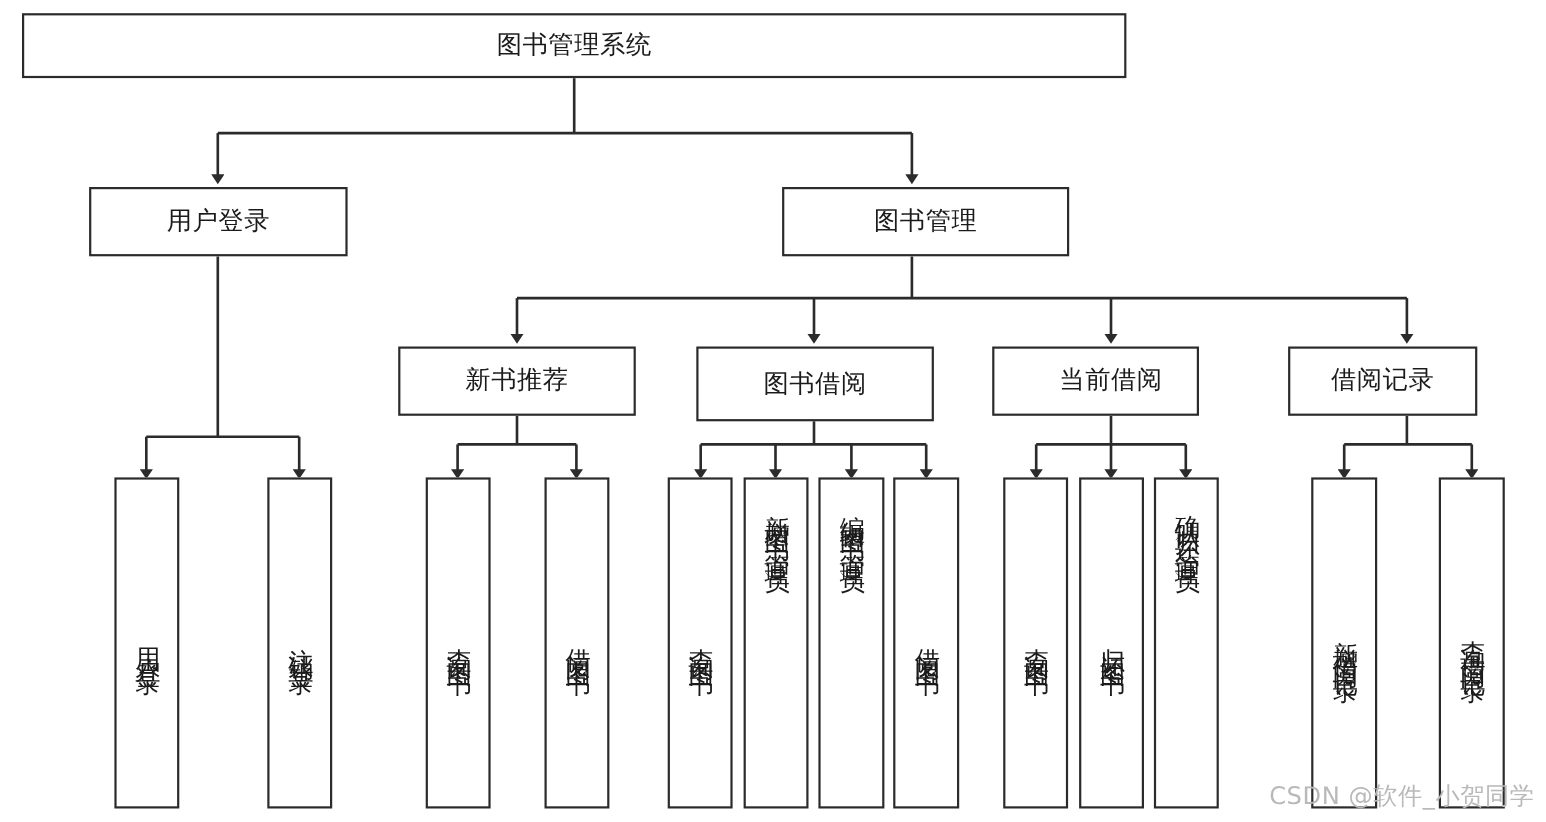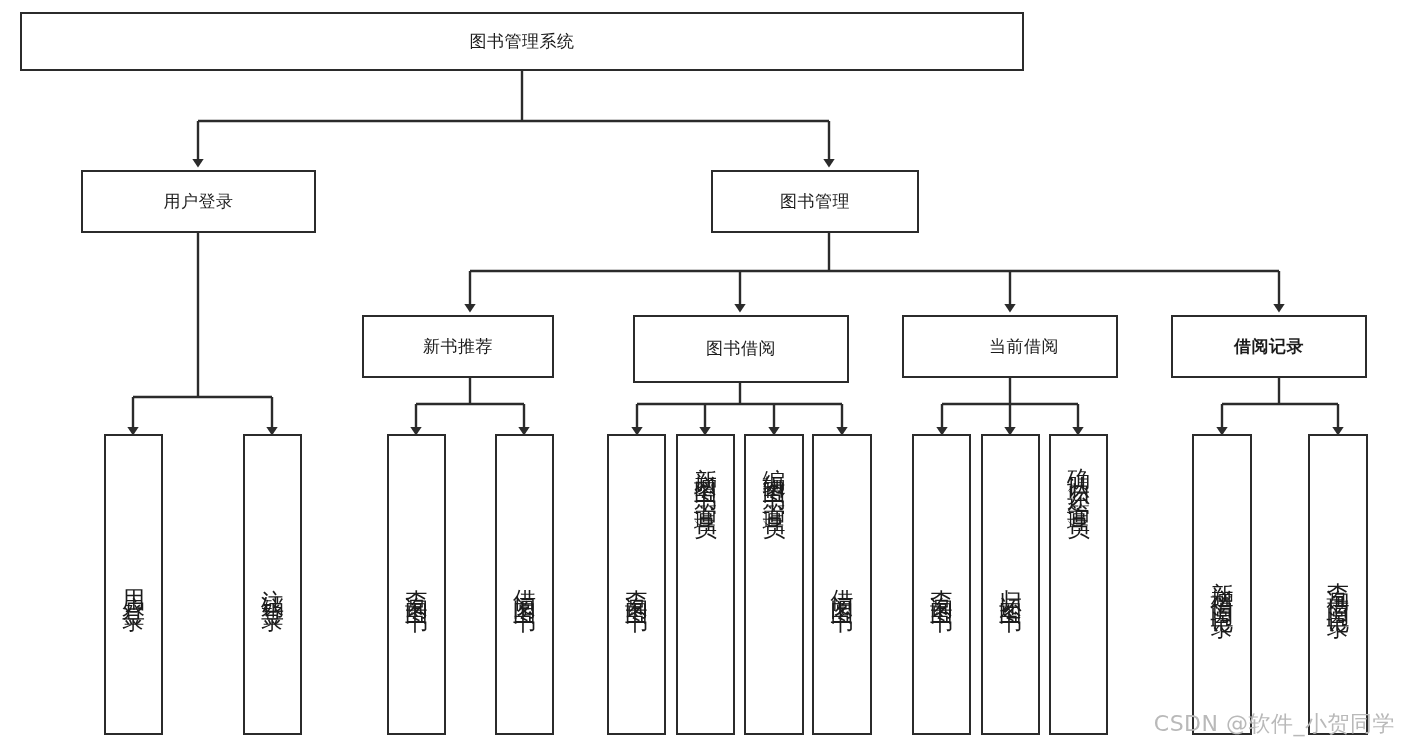--- a/index.html
+++ b/index.html
@@ -36,21 +36,21 @@
     z-index: 3;
   }
   .node-label {
     color: #1b1b1b;
     letter-spacing: 0.5px;
     text-align: center;
     line-height: 1.25;
     white-space: nowrap;
   }
   .node.horizontal .node-label {
-    font-size: 17px;
+    font-size: 23px;
     text-align: center;
   }
   .node.vertical {
     align-items: flex-start;
     justify-content: center;
     padding-top: 14px;
   }
   .node.vertical .node-label {
     writing-mode: vertical-rl;
     text-orientation: upright;
@@ -132,34 +132,34 @@
     </g>
   </svg>
 
   <div class="node horizontal" style="left:20px; top:12px; width:1004px; height:59px;">
     <span class="node-label">图书管理系统</span>
   </div>
 
   <div class="node horizontal" style="left:81px; top:170px; width:235px; height:63px;">
     <span class="node-label">用户登录</span>
   </div>
-  <div class="node horizontal" style="left:711px; top:170px; width:208px; height:63px;">
+  <div class="node horizontal" style="left:711px; top:170px; width:261px; height:63px;">
     <span class="node-label">图书管理</span>
   </div>
 
-  <div class="node horizontal" style="left:362px; top:315px; width:192px; height:63px;">
+  <div class="node horizontal" style="left:362px; top:315px; width:216px; height:63px;">
     <span class="node-label">新书推荐</span>
   </div>
   <div class="node horizontal" style="left:633px; top:315px; width:216px; height:68px;">
     <span class="node-label">图书借阅</span>
   </div>
-  <div class="node horizontal" style="left:902px; top:315px; width:216px; height:63px;padding-left:28px;">
+  <div class="node horizontal" style="left:902px; top:315px; width:188px; height:63px;padding-left:28px;">
     <span class="node-label">当前借阅</span>
   </div>
-  <div class="node horizontal" style="left:1171px; top:315px; width:196px; height:63px;font-weight:bold;">
+  <div class="node horizontal" style="left:1171px; top:315px; width:172px; height:63px;">
     <span class="node-label">借阅记录</span>
   </div>
 
   <div class="node vertical center-text" style="left:104px; top:434px; width:59px; height:301px;">
     <span class="node-label">用户登录</span>
   </div>
   <div class="node vertical center-text" style="left:243px; top:434px; width:59px; height:301px;">
     <span class="node-label">注销登录</span>
   </div>
 

